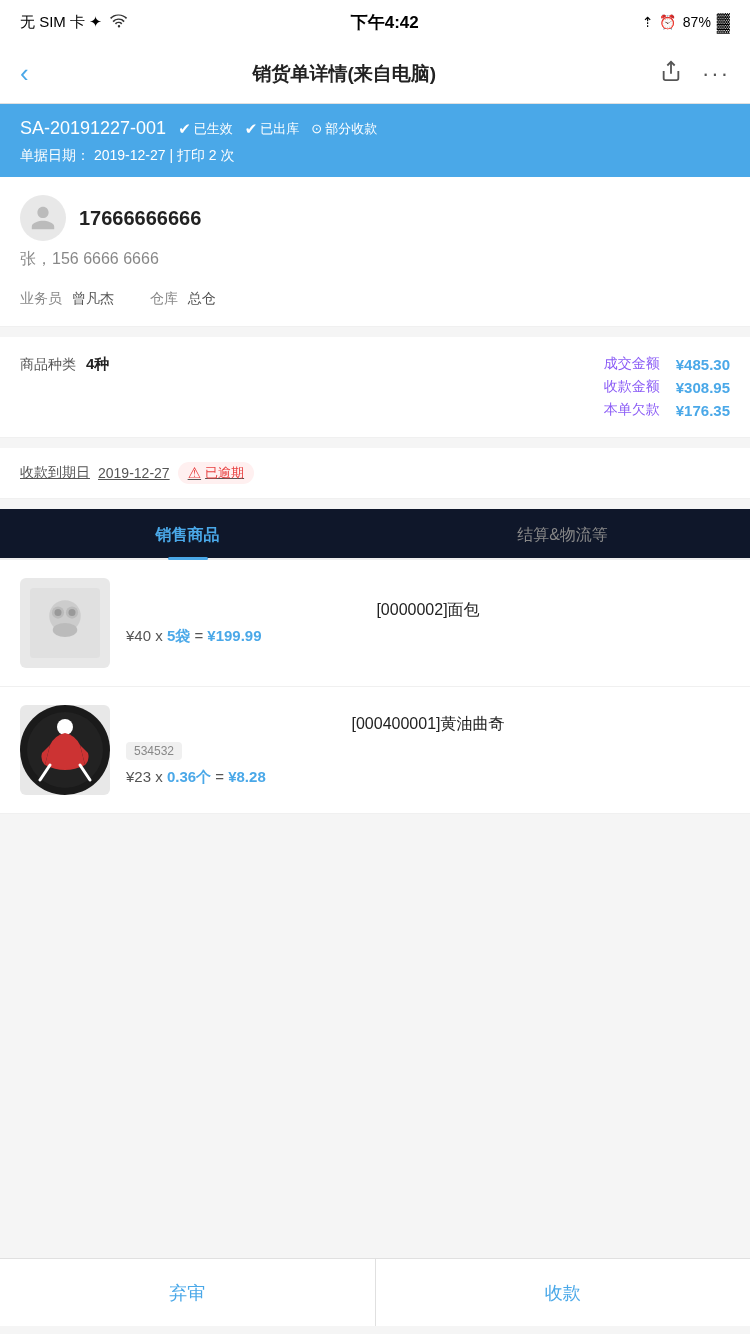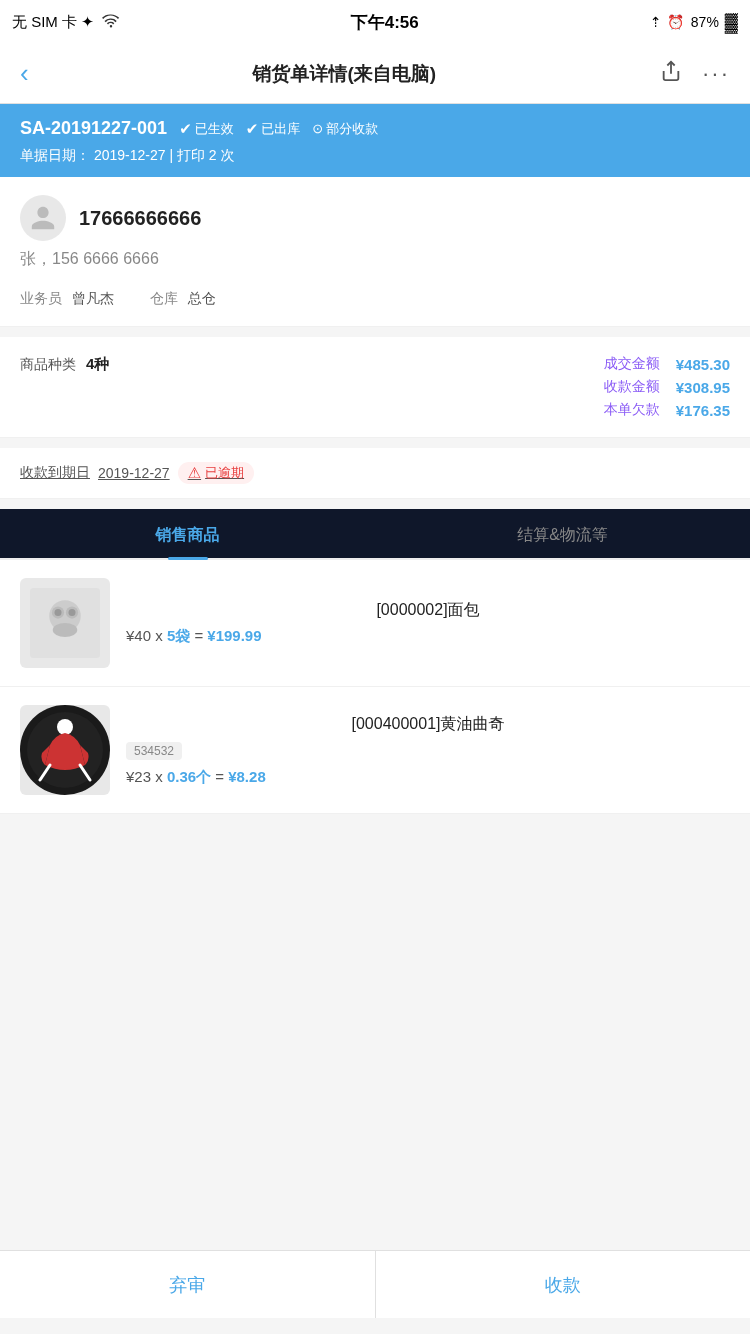--- a/index.html
+++ b/index.html
@@ -13,21 +13,21 @@
       overflow-x: hidden;
     }
 
     
     .status-bar {
       height: 44px;
       background: #fff;
       display: flex;
       align-items: center;
       justify-content: space-between;
-      padding: 0 12px;
+      padding: 0 20px;
       font-size: 15px;
       font-weight: 500;
     }
     .status-bar-left { display: flex; align-items: center; gap: 8px; }
     .status-bar-center { font-size: 17px; font-weight: 600; }
     .status-bar-right { display: flex; align-items: center; gap: 6px; font-size: 14px; }
 
     
     .nav-bar {
       height: 60px;
@@ -51,21 +51,21 @@
       padding: 14px 20px 12px;
     }
     .order-header-top {
       display: flex;
       align-items: center;
       gap: 12px;
       margin-bottom: 8px;
     }
     .order-id {
       font-size: 18px;
-      font-weight: 700;
+      font-weight: 400;
       color: #fff;
     }
     .badge {
       display: inline-flex;
       align-items: center;
       gap: 3px;
       font-size: 13px;
       color: #fff;
     }
     .badge-check { font-size: 15px; }
@@ -218,21 +218,21 @@
     .product-price {
       font-size: 15px;
       color: #555;
     }
     .product-price .qty { color: #4AA8E8; font-weight: 600; }
     .product-price .total { color: #4AA8E8; font-weight: 700; }
 
     
     .bottom-bar {
       position: fixed;
-      bottom: 16px;
+      bottom: 8px;
       left: 0;
       width: 750px;
       height: 68px;
       background: #fff;
       border-top: 1px solid #e0e0e0;
       display: flex;
     }
     .bottom-btn {
       flex: 1;
       display: flex;
@@ -249,21 +249,21 @@
 
 <div class="status-bar">
   <div class="status-bar-left">
     <span>无 SIM 卡  ✦</span>
     <span>
       <svg width="18" height="14" viewBox="0 0 22 16">
         <path d="M11 13a1.5 1.5 0 110 3 1.5 1.5 0 010-3zm0-4a5.5 5.5 0 014.06 1.77l-1.5 1.5A3.5 3.5 0 007.44 12.27l-1.5-1.5A5.5 5.5 0 0111 9zm0-4a9.5 9.5 0 016.97 3.03l-1.5 1.5A7.5 7.5 0 004.53 9.53L3.03 8.03A9.5 9.5 0 0111 5zm0-5C14.87 0 18.4 1.56 21 4.1l-1.5 1.5A11.5 11.5 0 001.5 5.6L0 4.1A14 14 0 0111 0z" fill="#333"></path>
       </svg>
     </span>
   </div>
-  <div class="status-bar-center">下午4:56</div>
+  <div class="status-bar-center">下午4:42</div>
   <div class="status-bar-right">
     <span>⇡</span>
     <span>⏰</span>
     <span>87%</span>
     <span style="font-size:18px;">▓</span>
   </div>
 </div>
 
 <div class="nav-bar">
   <span style="font-size:26px; color:#4AA8E8; cursor:pointer;">‹</span>

